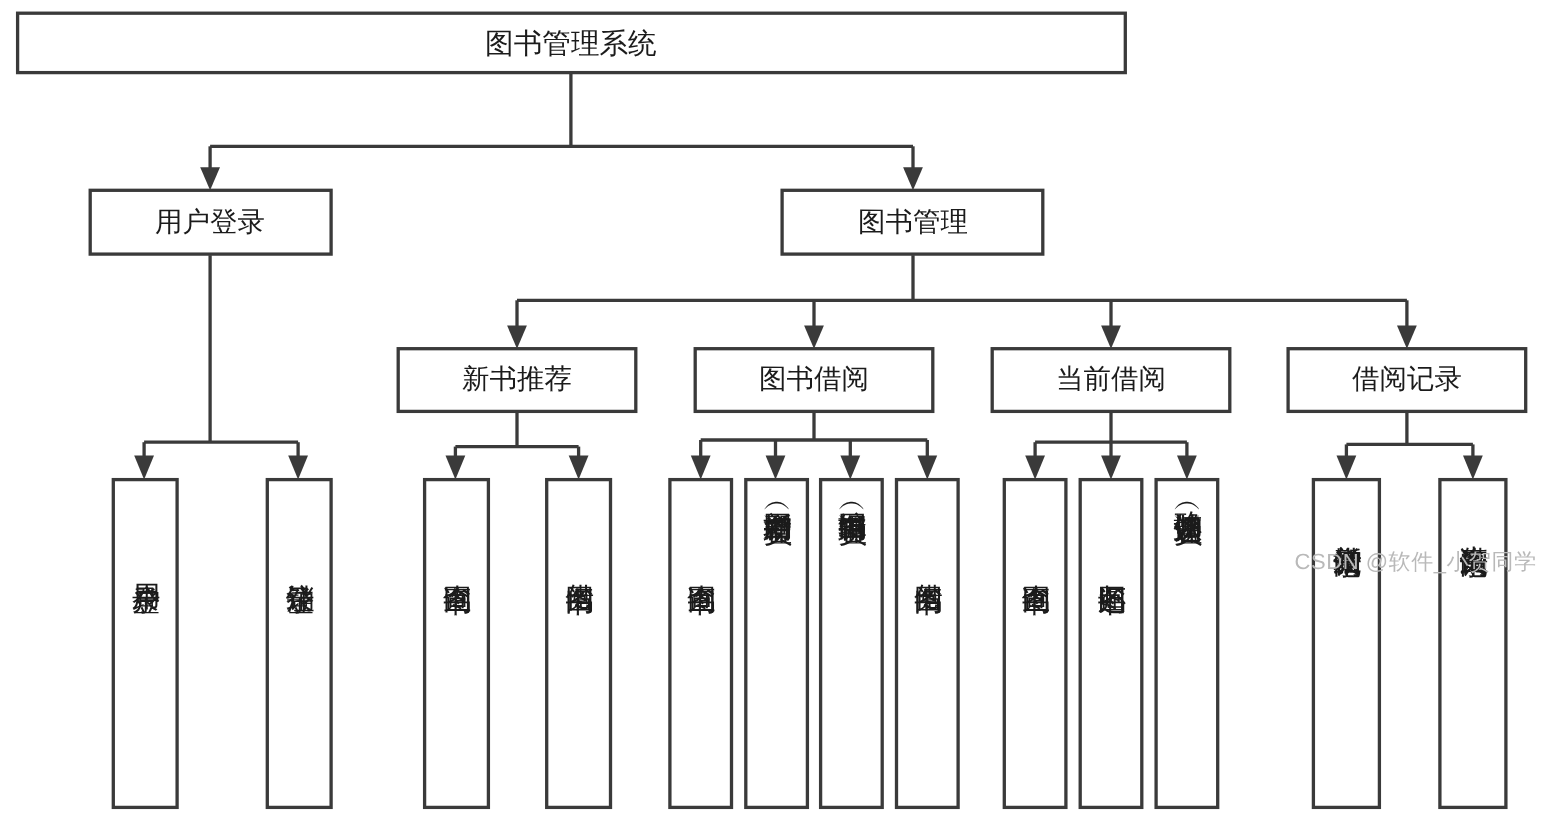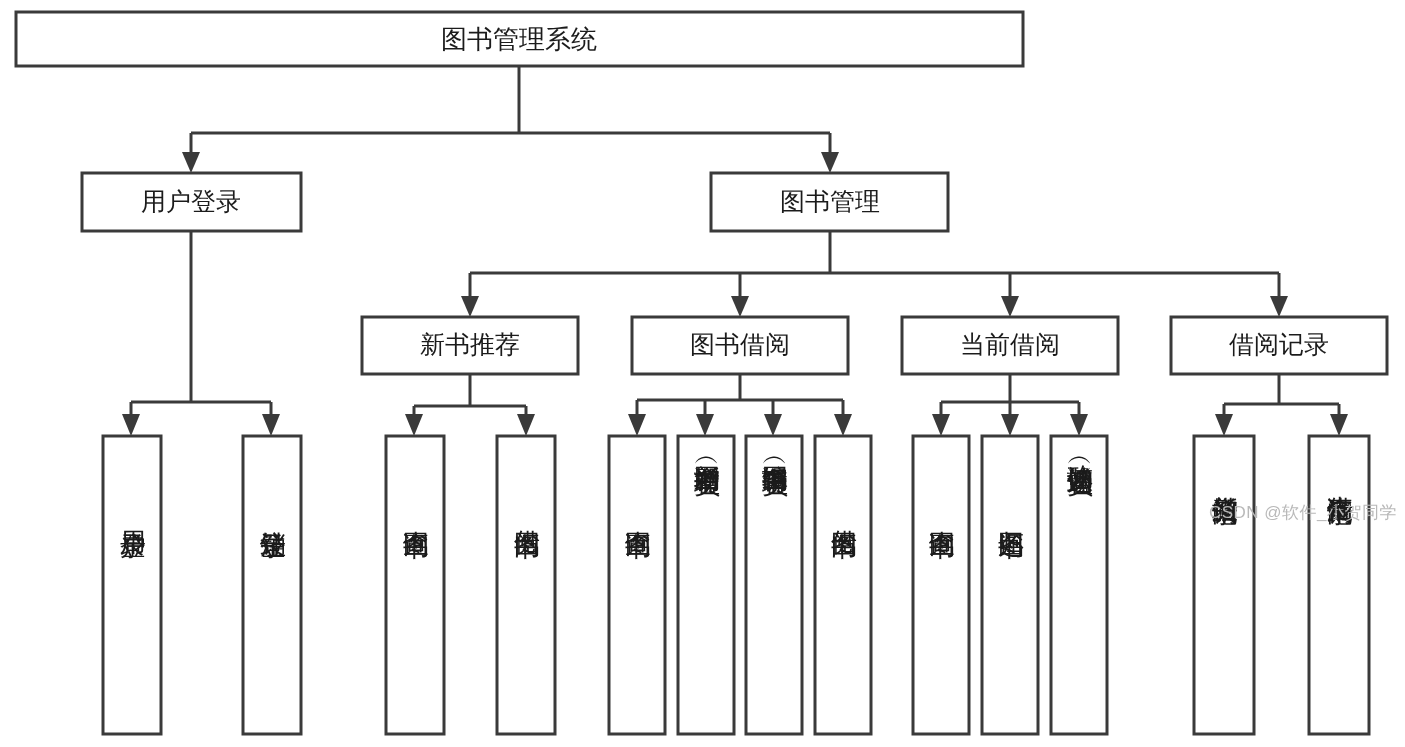--- a/index.html
+++ b/index.html
@@ -68,21 +68,21 @@
     white-space: nowrap;
     text-align: center;
     pointer-events: none;
     user-select: none;
   }
   .watermark {
     position: absolute;
     right: 8px;
     bottom: 5px;
     font-family: "Liberation Sans", "DejaVu Sans", sans-serif;
-    font-size: 17px;
+    font-size: 20px;
     color: #b9b9b9;
     letter-spacing: 0.5px;
     user-select: none;
     white-space: nowrap;
   }
 </style>
 </head>
 <body>
 
 <div id="diagram-root">

